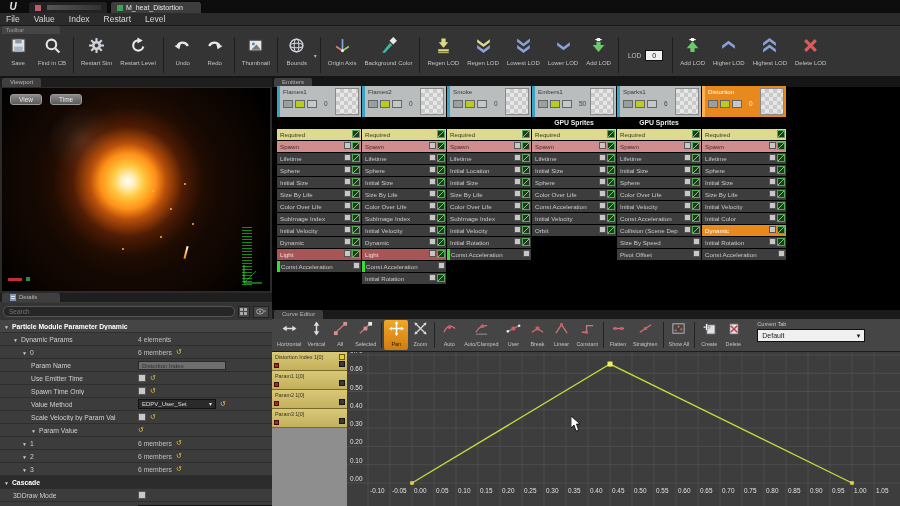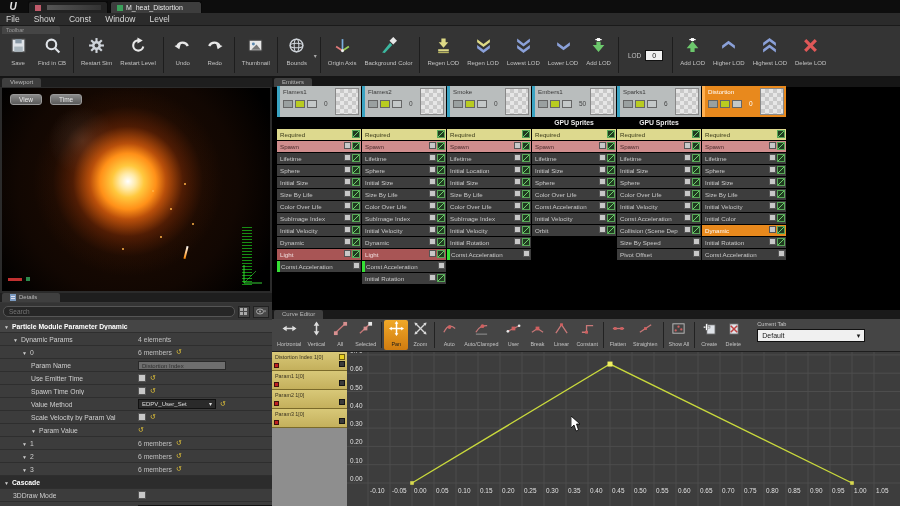--- a/index.html
+++ b/index.html
@@ -164,23 +164,23 @@
       <span style="flex:1; height:5px; background:linear-gradient(90deg,#555,#333);"></span>
     </div>
     <div class="abs doc-tab active" style="left:110px; width:92px;">
       <span class="tab-ico" style="background:#3aa05a;"></span>
       <span>M_heat_Distortion</span>
     </div>
   </div>
 
   <div class="abs" id="menubar">
       <span>File</span>
-      <span>Show</span>
-      <span>Const</span>
-      <span>Window</span>
+      <span>Value</span>
+      <span>Index</span>
+      <span>Restart</span>
       <span>Level</span>
     </div>
 
   <div class="abs" id="toolbar-wrap">
     <div class="abs" id="toolbar-tab">Toolbar</div>
     <div class="abs" id="toolbar">
         <div class="tbtn">
           <div><svg viewBox="0 0 16 16" width="17" height="17">
               <rect x="2" y="2" width="12" height="12" fill="#dfe3e8" stroke="#555"></rect>
               <rect x="5" y="2" width="6" height="4" fill="#8a9aa8"></rect>

